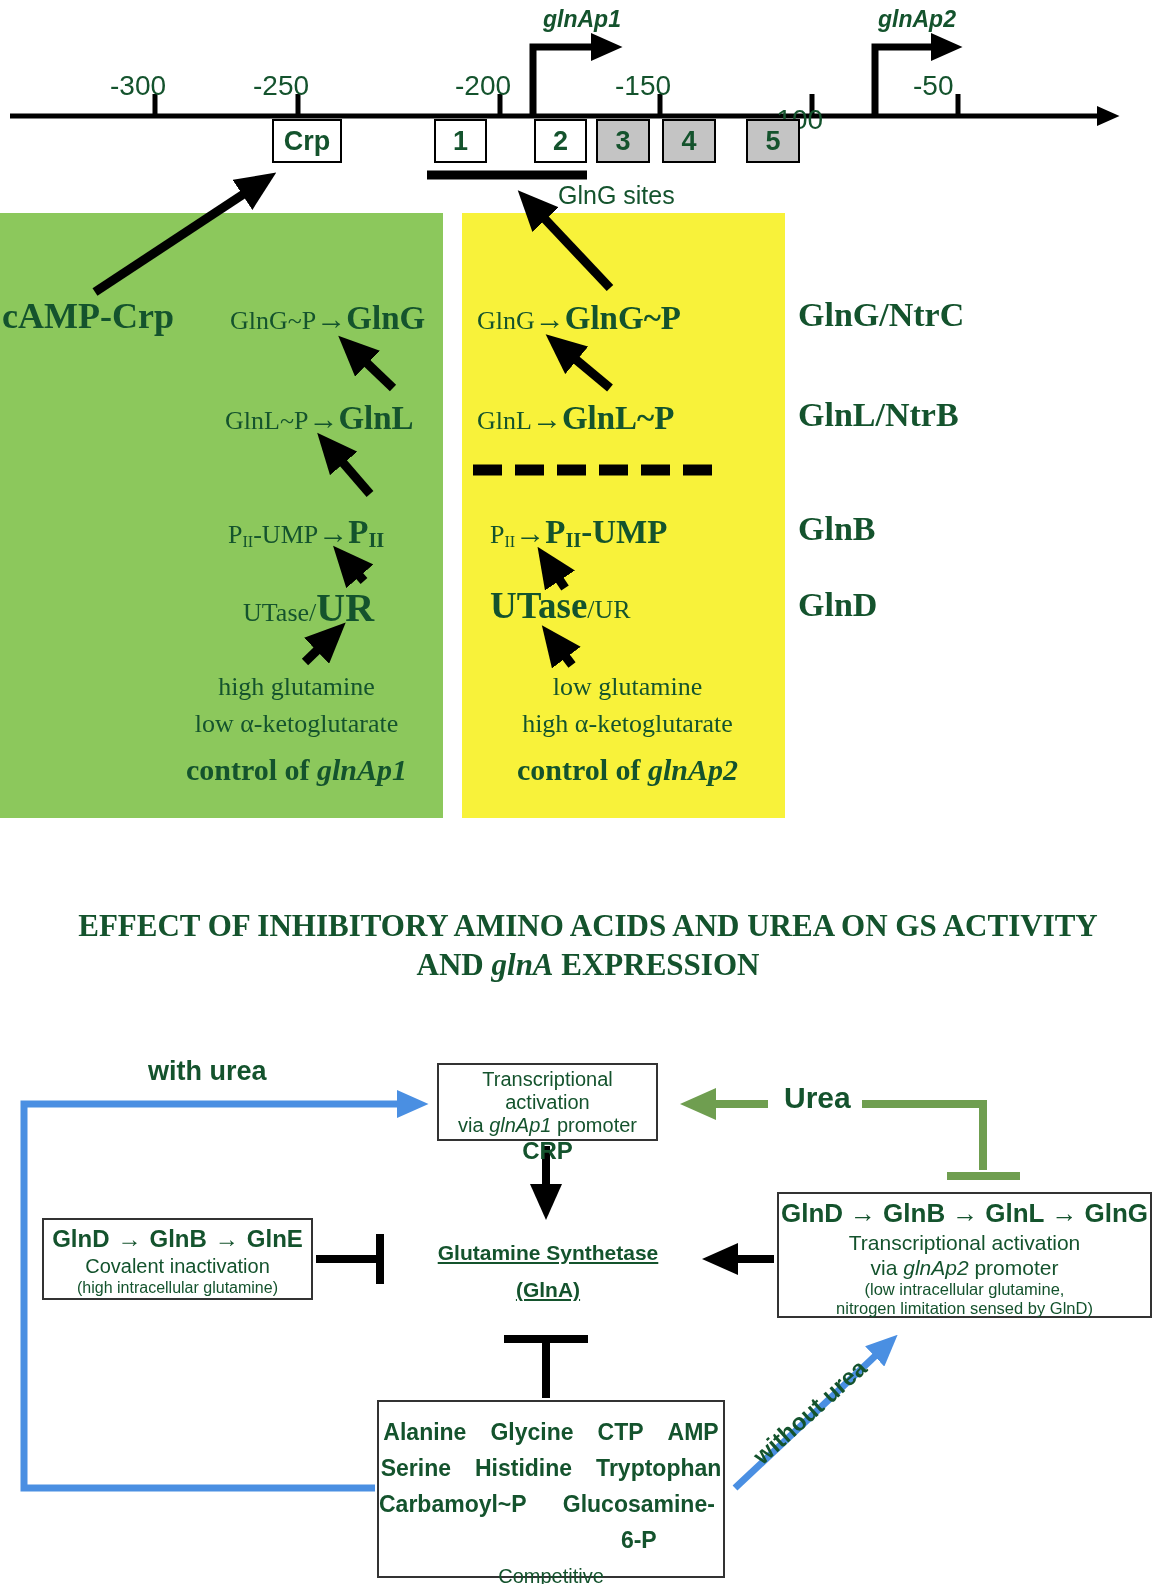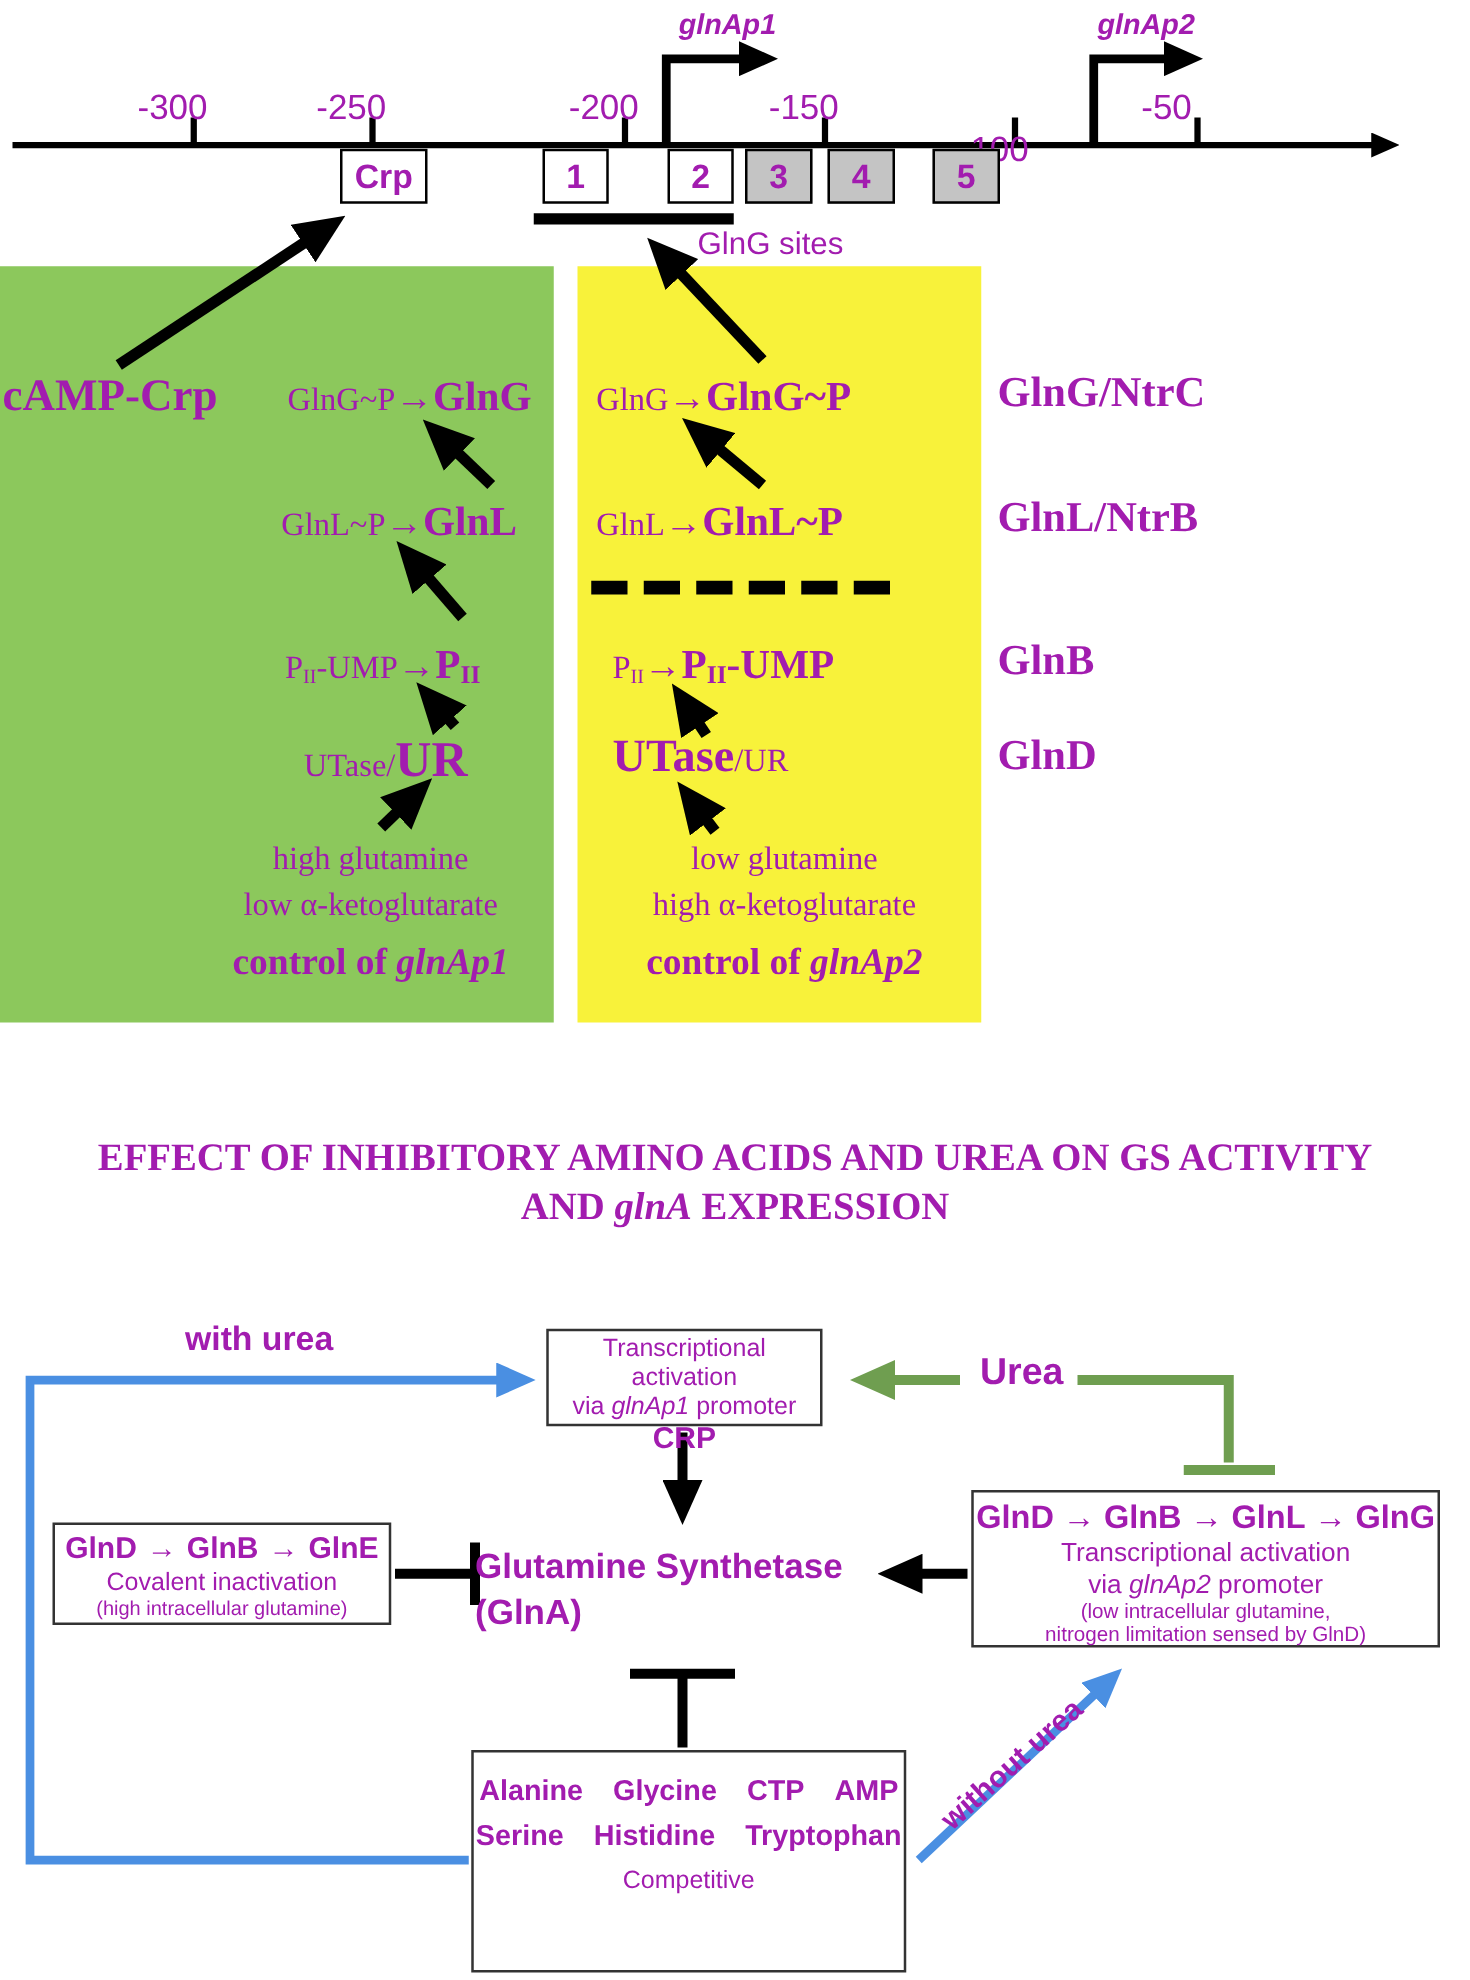--- a/index.html
+++ b/index.html
@@ -1,17 +1,17 @@
 <!DOCTYPE html>
 <html><head>
 <meta charset="utf-8">
 <style>
   html,body{margin:0;padding:0;background:#ffffff;}
   .page{position:relative;width:1176px;height:1584px;background:#ffffff;overflow:hidden;
-        font-family:"Liberation Sans",sans-serif;color:#a21caf;}
+        font-family:"Liberation Sans",sans-serif;color:#14532d;}
   .abs{position:absolute;}
   .nowrap{white-space:nowrap;}
 
   
   .panel{position:absolute;top:213px;height:605px;}
   .panel-green{left:0;width:443px;background:#8CC85C;}
   .panel-yellow{left:462px;width:323px;background:#F8F23A;}
 
   .tick-label{position:absolute;top:70px;width:90px;margin-left:-45px;text-align:left;
               font-weight:normal;font-size:28px;}
@@ -41,22 +41,22 @@
   
   .main-title{position:absolute;left:0;top:906px;width:1176px;text-align:center;
               font-family:"Liberation Serif",serif;font-weight:bold;font-size:31px;line-height:39px;}
   .main-title .it{font-style:italic;}
 
   
   .flow-label{position:absolute;font-weight:bold;}
   .fbox{position:absolute;border:2.5px solid #333;background:#fff;box-sizing:border-box;text-align:center;}
   .fbox .chain{font-weight:bold;white-space:nowrap;}
   .fbox .it{font-style:italic;}
-  .gs-text{position:absolute;left:380px;top:1234px;width:336px;
-           font-weight:bold;font-size:28px;line-height:37px;}
+  .gs-text{position:absolute;left:380px;top:1234px;width:336px;text-align:center;
+           font-weight:bold;font-size:21px;line-height:37px;text-decoration:underline;}
   .rot-label{position:absolute;left:726px;top:1398px;width:168px;text-align:center;
              font-weight:bold;font-size:24px;transform:rotate(-42deg);}
   .flex-row{display:flex;justify-content:center;align-items:baseline;}
 
   svg.overlay{position:absolute;left:0;top:0;z-index:5;pointer-events:none;}
   .txt{z-index:6;}
   .fbox{z-index:6;}
 </style>
 </head>
 <body>
@@ -246,19 +246,23 @@
       <span>Alanine</span>
         <span>Glycine</span>
         <span>CTP</span>
         <span>AMP</span>
     </div>
     <div class="flex-row" style="font-weight:bold;font-size:23px;line-height:36px;gap:24px;">
       <span>Serine</span>
         <span>Histidine</span>
         <span>Tryptophan</span>
     </div>
+    <div class="flex-row" style="font-weight:bold;font-size:23px;line-height:36px;gap:28px;">
+      <span>Carbamoyl~P</span>
+        <span>Glucosamine-6-P</span>
+    </div>
     <div style="font-size:20px;line-height:24px;margin-top:6px;">Competitive</div>
 
   </div>
 
   <div class="rot-label txt">without urea</div>
 
 </div>
 
 </body></html>

